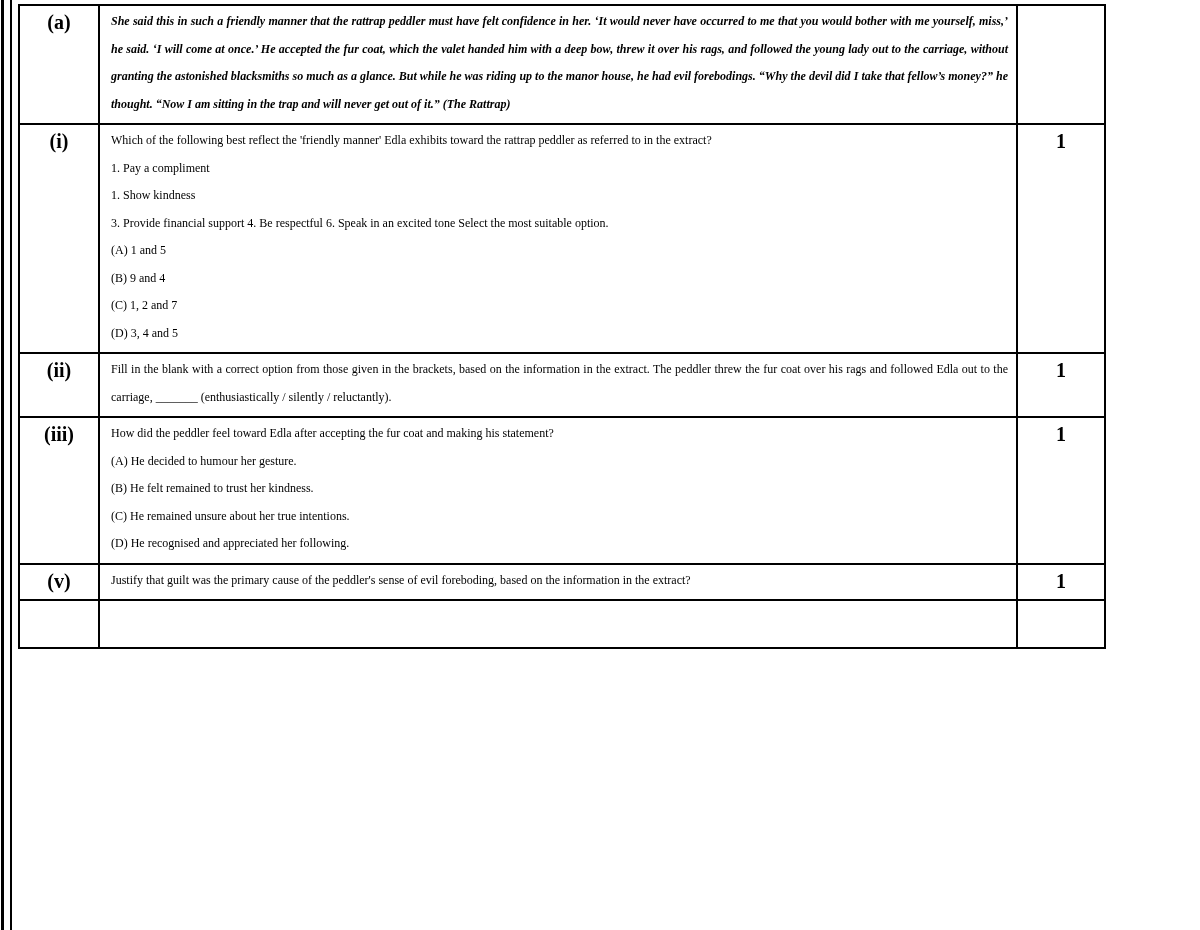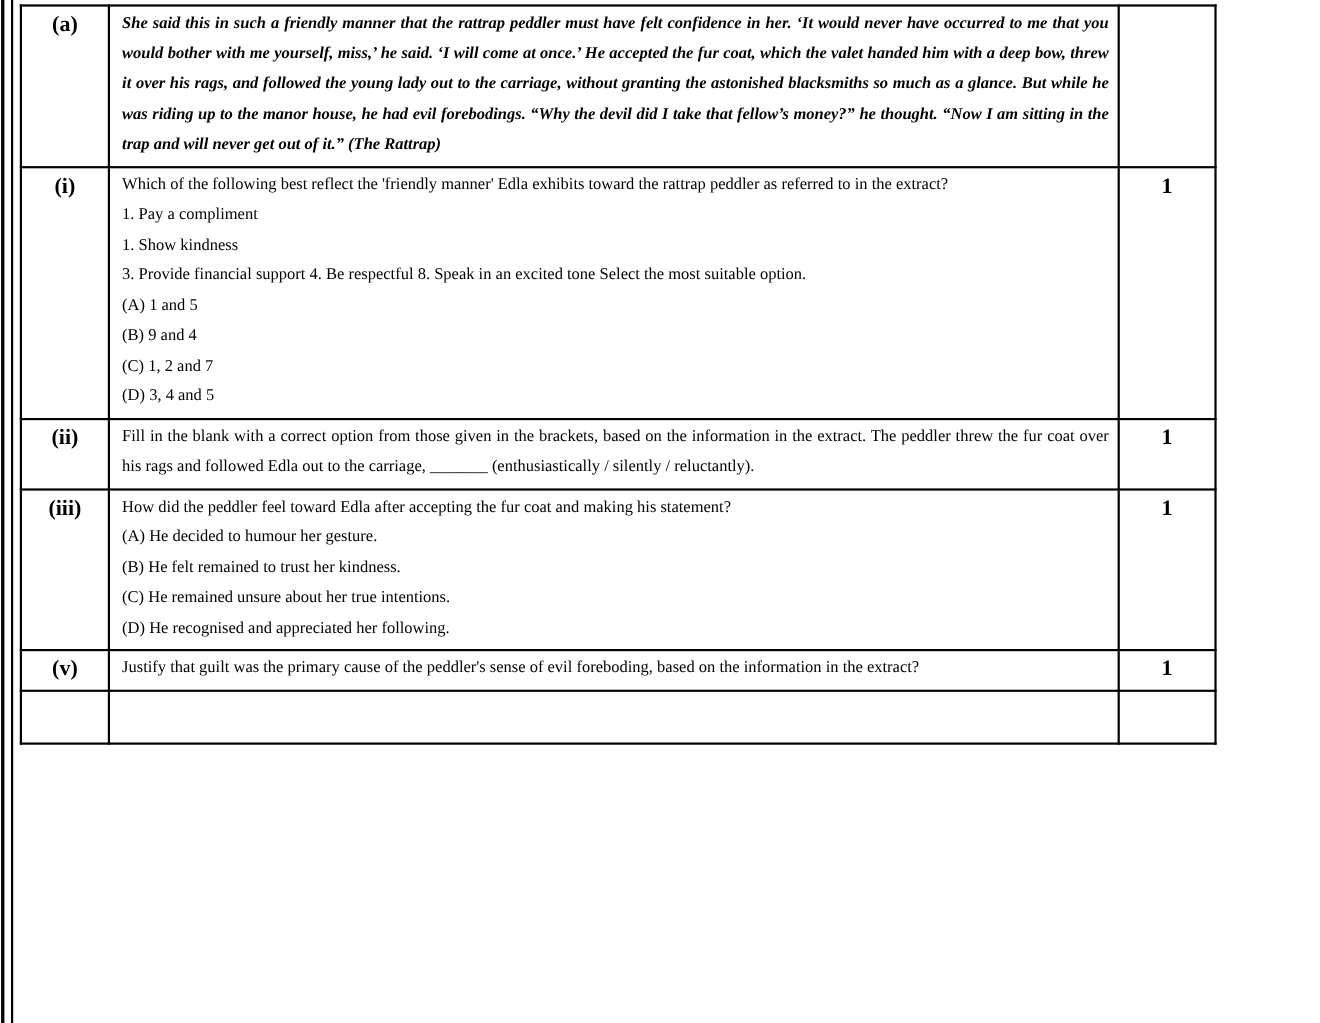--- a/index.html
+++ b/index.html
@@ -39,21 +39,21 @@
   .label-cell {
     width: 80px;
     text-align: center;
     font-weight: bold;
     font-size: 20px;
     padding-top: 3px;
     line-height: 27px;
   }
   .content-cell {
     padding: 2px 8px 5px 11px;
-    font-size: 15px;
+    font-size: 12px;
     line-height: 27.5px;
   }
   .content-cell p {
     text-align: justify;
   }
   .marks-cell {
     width: 88px;
     text-align: center;
     font-weight: bold;
     font-size: 20px;
@@ -81,21 +81,21 @@
             <p>She said this in such a friendly manner that the rattrap peddler must have felt confidence in her. ‘It would never have occurred to me that you would bother with me yourself, miss,’ he said. ‘I will come at once.’ He accepted the fur coat, which the valet handed him with a deep bow, threw it over his rags, and followed the young lady out to the carriage, without granting the astonished blacksmiths so much as a glance. But while he was riding up to the manor house, he had evil forebodings. “Why the devil did I take that fellow’s money?” he thought. “Now I am sitting in the trap and will never get out of it.” (The Rattrap)</p>
           </td>
     <td class="marks-cell"></td>
   </tr>
         <tr class="row-question">
     <td class="label-cell">(i)</td>
     <td class="content-cell">
             <p>Which of the following best reflect the 'friendly manner' Edla exhibits toward the rattrap peddler as referred to in the extract?</p>
             <p>1. Pay a compliment</p>
             <p>1. Show kindness</p>
-            <p>3. Provide financial support 4. Be respectful 8. Speak in an excited tone Select the most suitable option.</p>
+            <p>3. Provide financial support 4. Be respectful 6. Speak in an excited tone Select the most suitable option.</p>
             <p>(A) 1 and 5</p>
             <p>(B) 9 and 4</p>
             <p>(C) 1, 2 and 7</p>
             <p>(D) 3, 4 and 5</p>
           </td>
     <td class="marks-cell">1</td>
   </tr>
         <tr class="row-question">
     <td class="label-cell">(ii)</td>
     <td class="content-cell">

